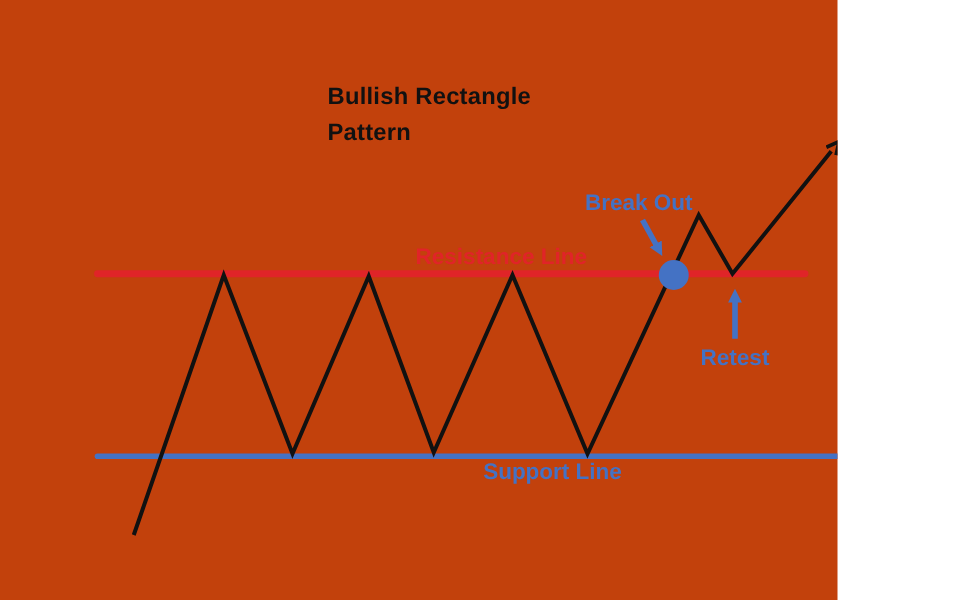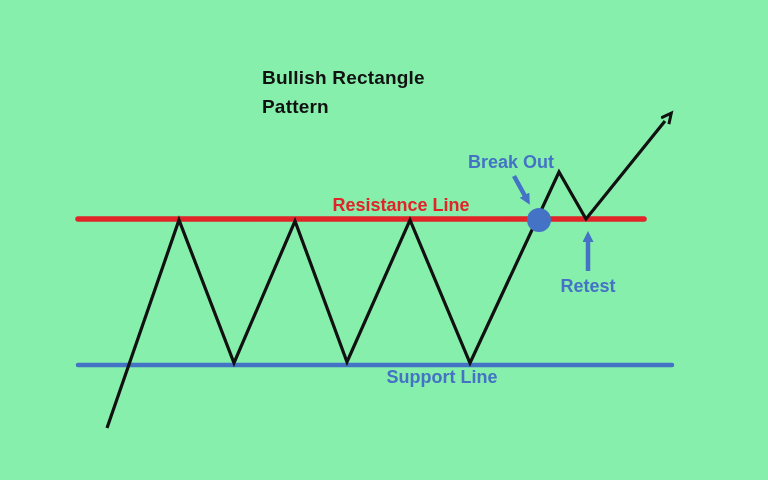--- a/index.html
+++ b/index.html
@@ -2,23 +2,23 @@
 <html><head>
 <meta charset="utf-8">
 <style>
   html, body {
     margin: 0;
     padding: 0;
     background: #ffffff;
   }
   #canvas {
     position: relative;
-    width: 768px;
+    width: 670px;
     height: 480px;
-    background: #86efac;
+    background: #c2410c;
     overflow: hidden;
     font-family: "Liberation Sans", sans-serif;
   }
   #title {
     position: absolute;
     left: 262px;
     top: 64px;
     width: 178px;
     font-size: 19px;
     font-weight: bold;

